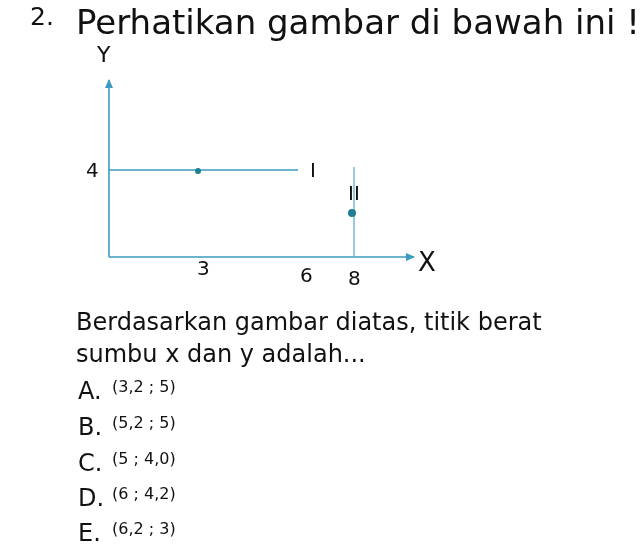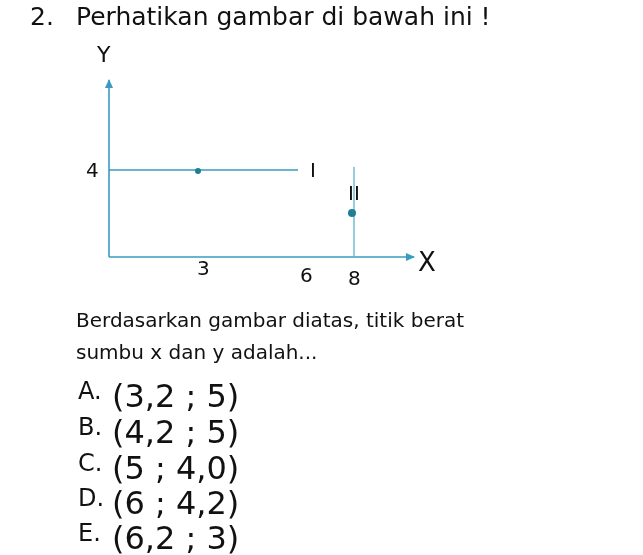--- a/index.html
+++ b/index.html
@@ -1,26 +1,26 @@
 <!DOCTYPE html>
 <html><head>
   <meta charset="utf-8">
   <style>
     html, body { margin: 0; padding: 0; background: #ffffff; }
     body { width: 643px; height: 555px; position: relative; overflow: hidden;
            font-family: "DejaVu Sans", sans-serif; color: #111; }
     .abs { position: absolute; white-space: nowrap; }
     .q-number { left: 30px; top: 2px; font-size: 25px; }
-    .q-title { left: 76px; top: 2px; font-size: 25px; }
+    .q-title { left: 76px; top: 2px; font-size: 34px; }
     .diagram { position: absolute; left: 0; top: 0; }
     .axis-label { font-size: 22px; }
     .tick { font-size: 20px; }
-    .body-text { left: 76px; font-size: 20px; }
+    .body-text { left: 76px; font-size: 24px; }
     .opt-letter { left: 78px; font-size: 24px; }
-    .opt-val { left: 112px; font-size: 32px; }
+    .opt-val { left: 112px; font-size: 16px; }
   </style>
 </head>
 <body>
 
 <span class="abs q-number">2.</span>
 <span class="abs q-title">Perhatikan gambar di bawah ini !</span>
 
 <svg class="diagram" width="643" height="300" viewBox="0 0 643 300">
   <defs>
     <marker id="arr" markerWidth="10" markerHeight="10" refX="8" refY="5" orient="auto" markerUnits="userSpaceOnUse">
@@ -52,21 +52,21 @@
 
 <span class="abs body-text" style="top:308px;">Berdasarkan gambar diatas, titik berat</span>
 <span class="abs body-text" style="top:340px;">sumbu x dan y adalah...</span>
 
 <div>
   <span class="abs opt-letter" style="top:377px;">A.</span>
   <span class="abs opt-val" style="top:377px;">(3,2 ; 5)</span>
 </div>
 <div>
   <span class="abs opt-letter" style="top:413px;">B.</span>
-  <span class="abs opt-val" style="top:413px;">(4,2 ; 5)</span>
+  <span class="abs opt-val" style="top:413px;">(5,2 ; 5)</span>
 </div>
 <div>
   <span class="abs opt-letter" style="top:449px;">C.</span>
   <span class="abs opt-val" style="top:449px;">(5 ; 4,0)</span>
 </div>
 <div>
   <span class="abs opt-letter" style="top:484px;">D.</span>
   <span class="abs opt-val" style="top:484px;">(6 ; 4,2)</span>
 </div>
 <div>

